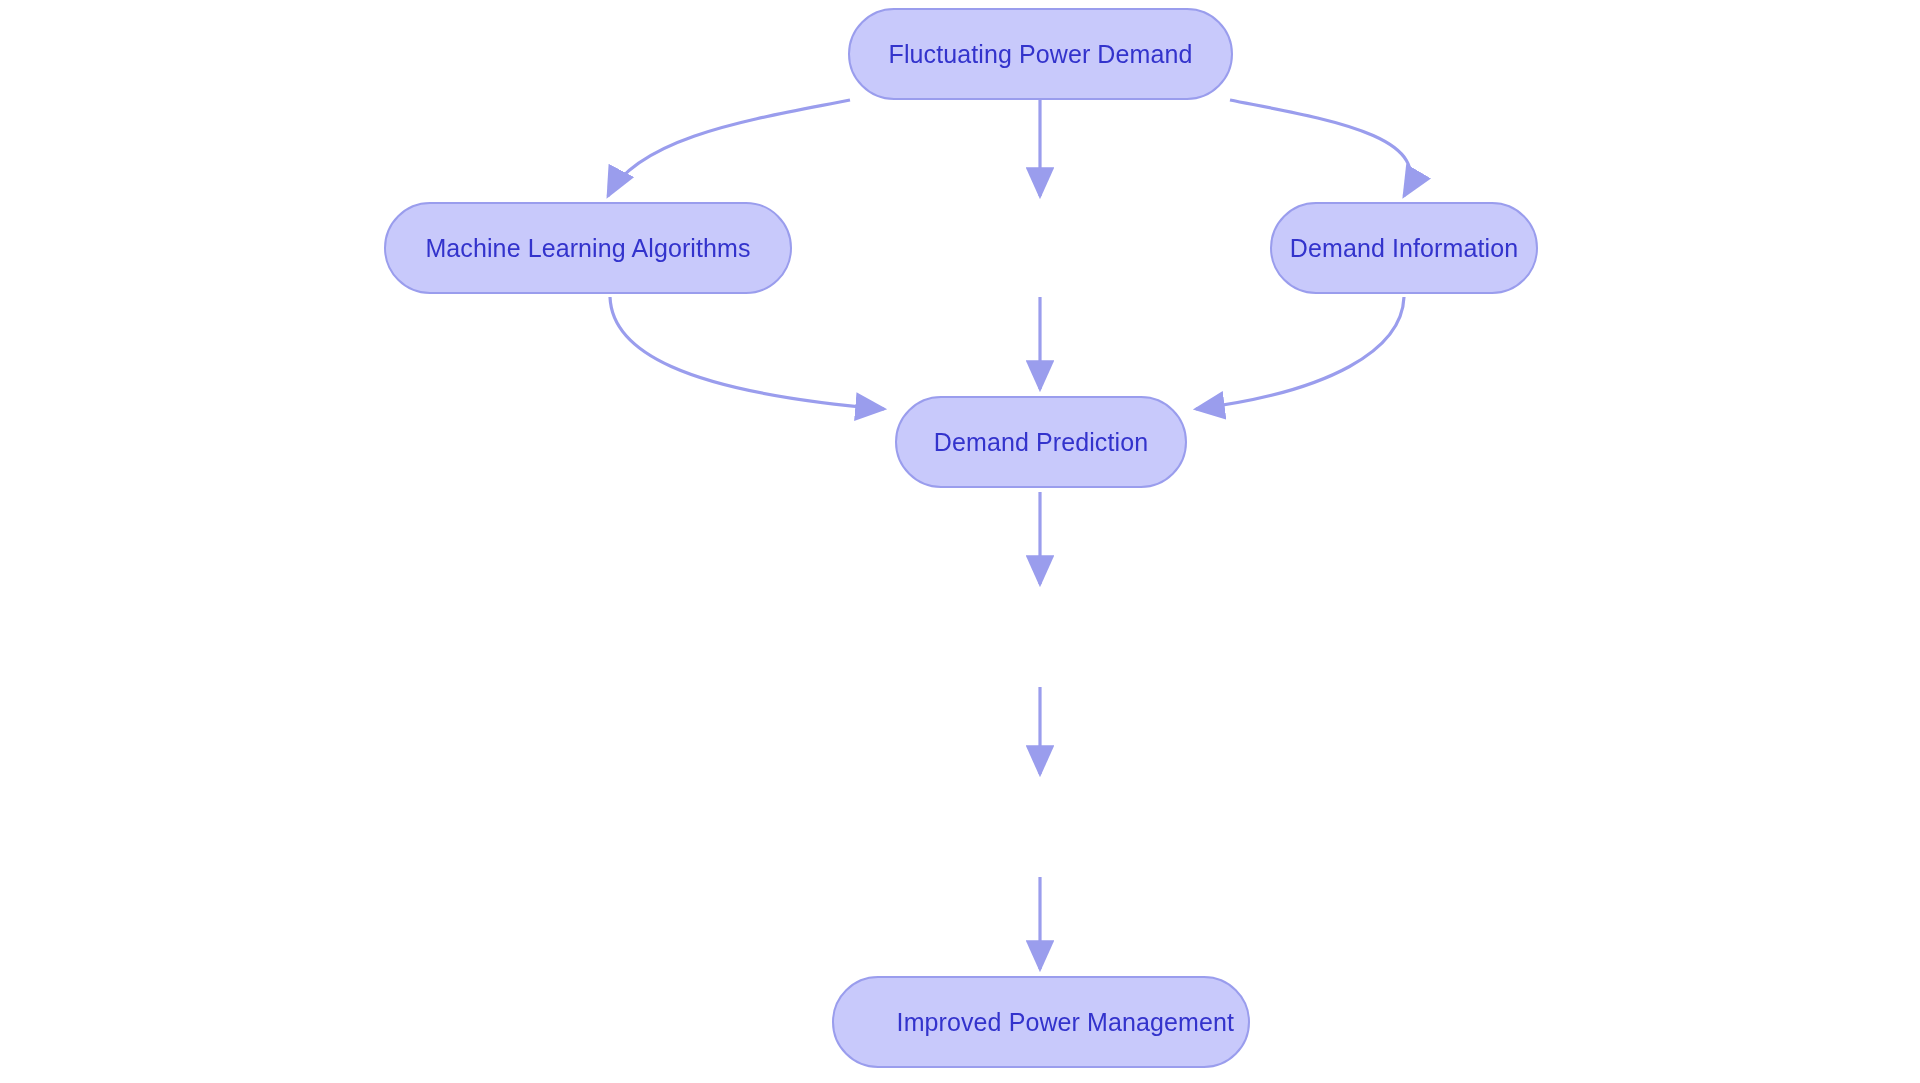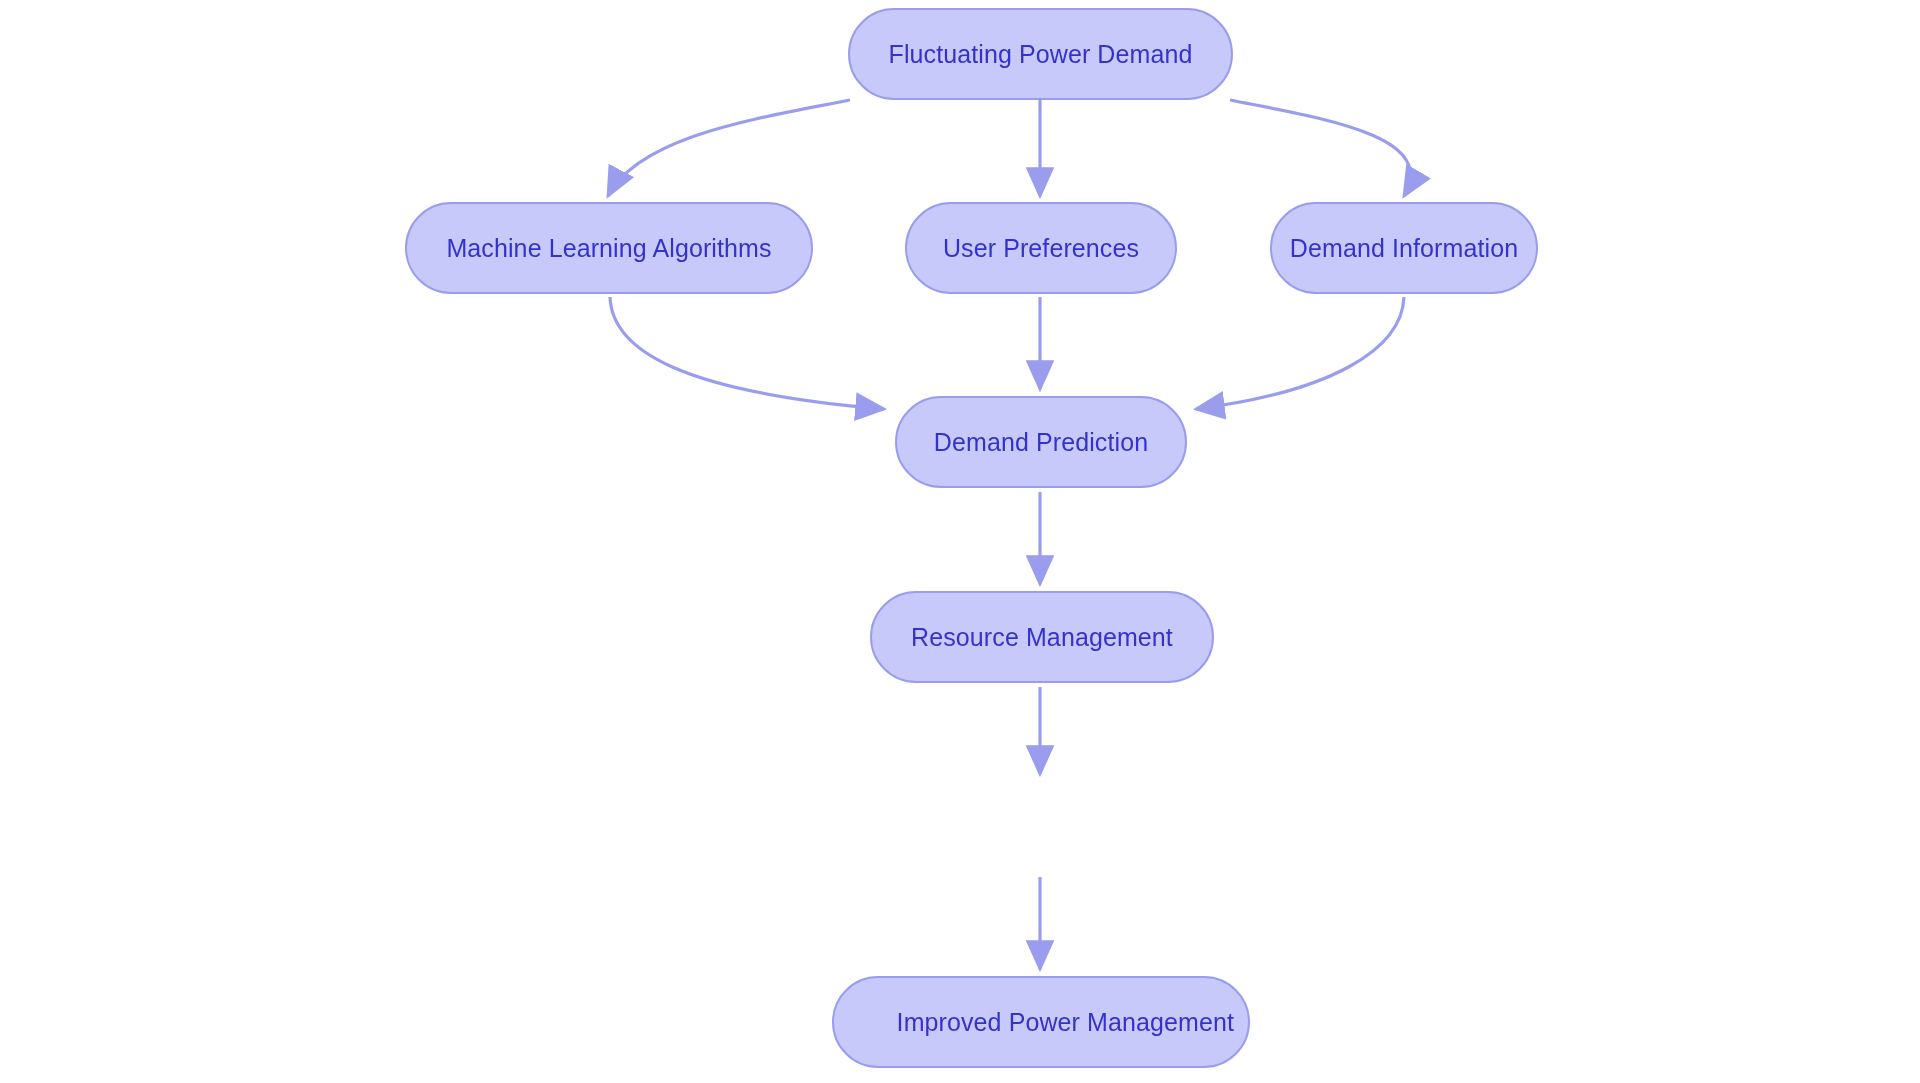--- a/index.html
+++ b/index.html
@@ -85,38 +85,32 @@
       <path d="M 1040 687 L 1040 774" marker-end="url(#arrow-head)"></path>
 
       <path d="M 1040 877 L 1040 969" marker-end="url(#arrow-head)"></path>
     </g>
   </svg>
 
   <div class="flow-node" id="node-fluctuating-power-demand" style="left:848px; top:8px; width:385px; height:92px;">
     <span class="node-label">Fluctuating Power Demand</span>
   </div>
 
-  <div class="flow-node" id="node-machine-learning-algorithms" style="left:405px; top:202px; width:408px; height:92px;">
+  <div class="flow-node" id="node-machine-learning-algorithms" style="left:384px; top:202px; width:408px; height:92px;">
     <span class="node-label">Machine Learning Algorithms</span>
   </div>
 
-  <div class="flow-node" id="node-user-preferences" style="left:905px; top:202px; width:272px; height:92px;">
-    <span class="node-label">User Preferences</span>
-  </div>
 
   <div class="flow-node" id="node-tariff-information" style="left:1270px; top:202px; width:268px; height:92px;">
     <span class="node-label">Demand Information</span>
   </div>
 
   <div class="flow-node" id="node-demand-prediction" style="left:895px; top:396px; width:292px; height:92px;">
     <span class="node-label">Demand Prediction</span>
   </div>
 
-  <div class="flow-node" id="node-resource-management" style="left:870px; top:591px; width:344px; height:92px;">
-    <span class="node-label">Resource Management</span>
-  </div>
 
 
   <div class="flow-node" id="node-improved-power-management" style="left:832px; top:976px; width:418px; height:92px;justify-content:flex-end;">
     <span class="node-label">Improved Power Management</span>
   </div>
 
 </div>
 
 </body></html>

